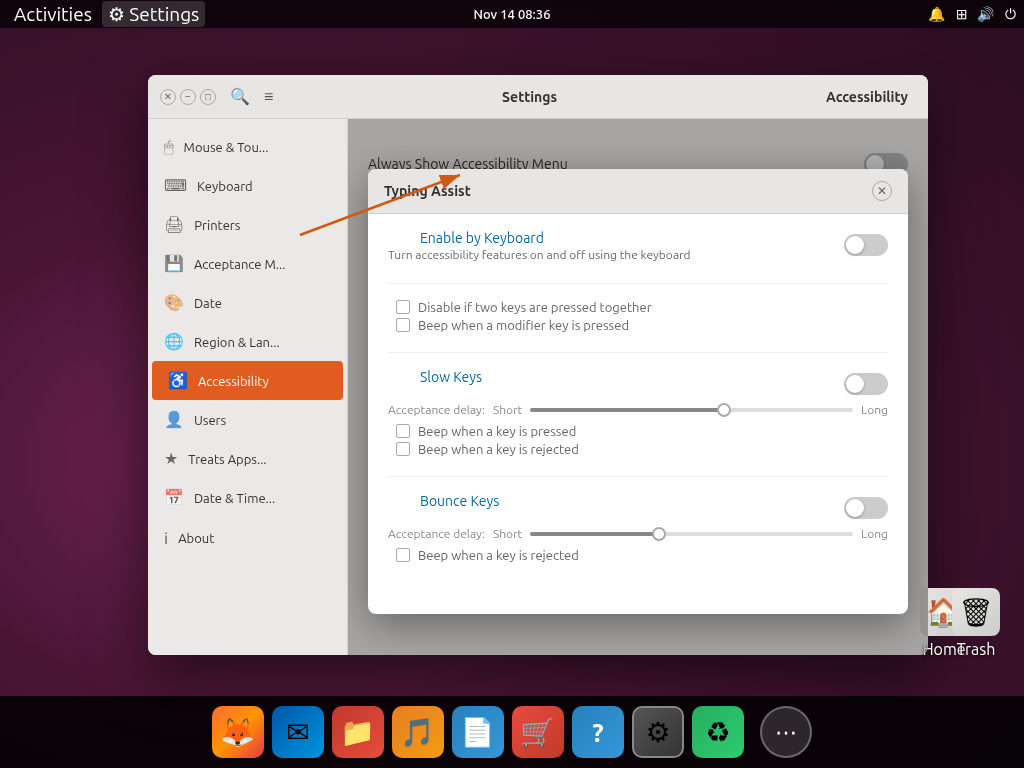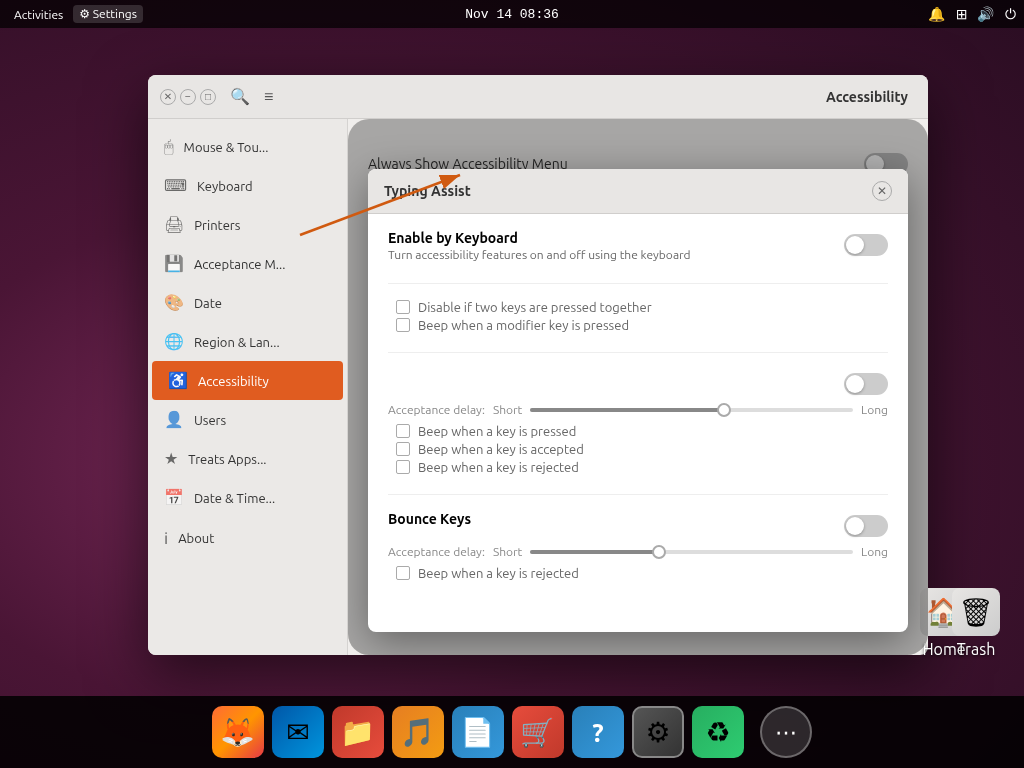--- a/index.html
+++ b/index.html
@@ -37,30 +37,29 @@
       align-items: center;
       gap: 4px;
     }
     .topbar-center {
       position: absolute;
       left: 50%;
       transform: translateX(-50%);
       color: white;
       font-size: 13px;
       font-weight: 500;
-      font-family: Liberation Mono, monospace;
     }
     .topbar-right {
       display: flex;
       align-items: center;
       gap: 10px;
     }
     .topbar-item {
       color: white;
-      font-size: 12px;
+      font-size: 19px;
       cursor: pointer;
       padding: 2px 6px;
       border-radius: 4px;
     }
     .topbar-item.active {
       background: rgba(255,255,255,0.15);
     }
     .topbar-icon {
       color: white;
       font-size: 14px;
@@ -166,21 +165,20 @@
     }
     .sidebar-icon { font-size: 16px; opacity: 0.7; }
     .sidebar-item.active .sidebar-icon { opacity: 1; }
 
     
     .main-content {
       flex: 1;
       padding: 20px;
       overflow-y: auto;
       position: relative;
-      border-radius: 21px;
     }
     .content-row {
       display: flex;
       align-items: center;
       justify-content: space-between;
       padding: 14px 0;
       border-bottom: 1px solid #ddd;
     }
     .content-row-label { font-size: 14px; color: #333; }
     .toggle-off {
@@ -280,24 +278,25 @@
     .dialog-section:last-child { border-bottom: none; }
     .dialog-row {
       display: flex;
       align-items: flex-start;
       justify-content: space-between;
       margin-bottom: 6px;
     }
     .dialog-row-text { flex: 1; }
     .dialog-row-title {
       font-size: 14px;
-      font-weight: 700;
-      color: #000000;
+      font-weight: 400;
+      color: #0369a1;
       display: block;
       margin-bottom: 2px;
+      margin-left: 32px;
     }
     .dialog-row-desc {
       font-size: 12px;
       color: #666;
       display: block;
     }
     .toggle-small-off {
       width: 44px;
       height: 22px;
       background: #ccc;
@@ -496,20 +495,21 @@
   <div class="settings-window">
 
     <div class="window-titlebar">
       <div class="window-controls">
         <button class="win-btn win-close">✕</button>
         <button class="win-btn win-min">−</button>
         <button class="win-btn win-max">□</button>
       </div>
       <span class="titlebar-search">🔍</span>
       <span class="titlebar-menu">≡</span>
+      <div class="titlebar-title">Settings</div>
       <div style="font-size:14px;font-weight:600;color:#333;margin-right:8px;">Accessibility</div>
     </div>
 
     <div class="window-body">
 
       <div class="sidebar">
         <div class="sidebar-item">
           <span class="sidebar-icon">🖱</span>
           <span>Mouse &amp; Tou...</span>
         </div>
@@ -610,42 +610,39 @@
                 </div>
                 <div class="checkbox-row">
                   <div class="checkbox-input"></div>
                   <span>Beep when a modifier key is pressed</span>
                 </div>
               </div>
 
               <div class="dialog-section">
                 <div class="dialog-row">
                   <div class="dialog-row-text">
+                    <span class="dialog-row-title">Slow Keys</span>
                   </div>
                   <div class="toggle-small-off"></div>
                 </div>
                 <div class="slider-row">
                   <span>Acceptance delay:</span>
                   <span>Short</span>
                   <div class="slider-track">
                     <div class="slider-fill" style="width:60%;"></div>
                     <div class="slider-thumb" style="left:60%;"></div>
                   </div>
                   <span>Long</span>
                 </div>
                 <div class="checkbox-row">
                   <div class="checkbox-input"></div>
                   <span>Beep when a key is pressed</span>
                 </div>
                 <div class="checkbox-row">
                   <div class="checkbox-input"></div>
-                  <span>Beep when a key is accepted</span>
-                </div>
-                <div class="checkbox-row">
-                  <div class="checkbox-input"></div>
                   <span>Beep when a key is rejected</span>
                 </div>
               </div>
 
               <div class="dialog-section">
                 <div class="dialog-row">
                   <div class="dialog-row-text">
                     <span class="dialog-row-title">Bounce Keys</span>
                   </div>
                   <div class="toggle-small-off"></div>

